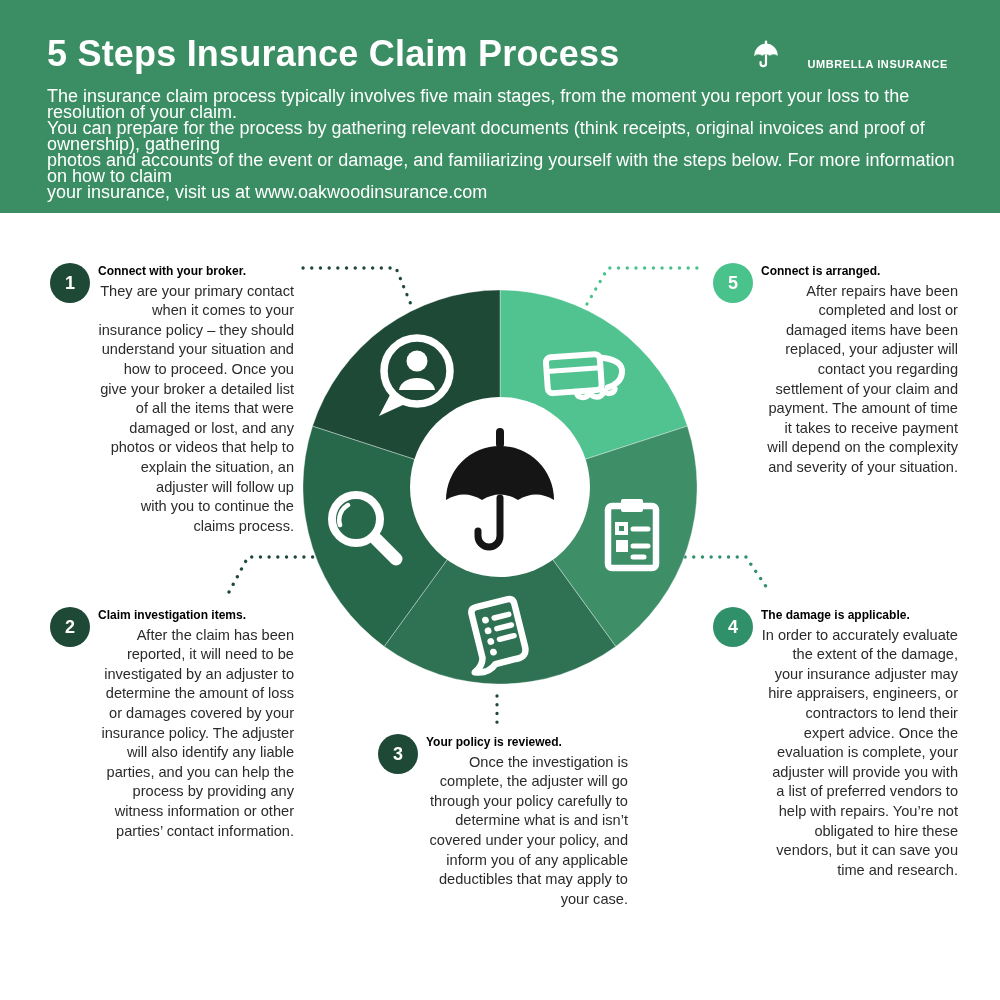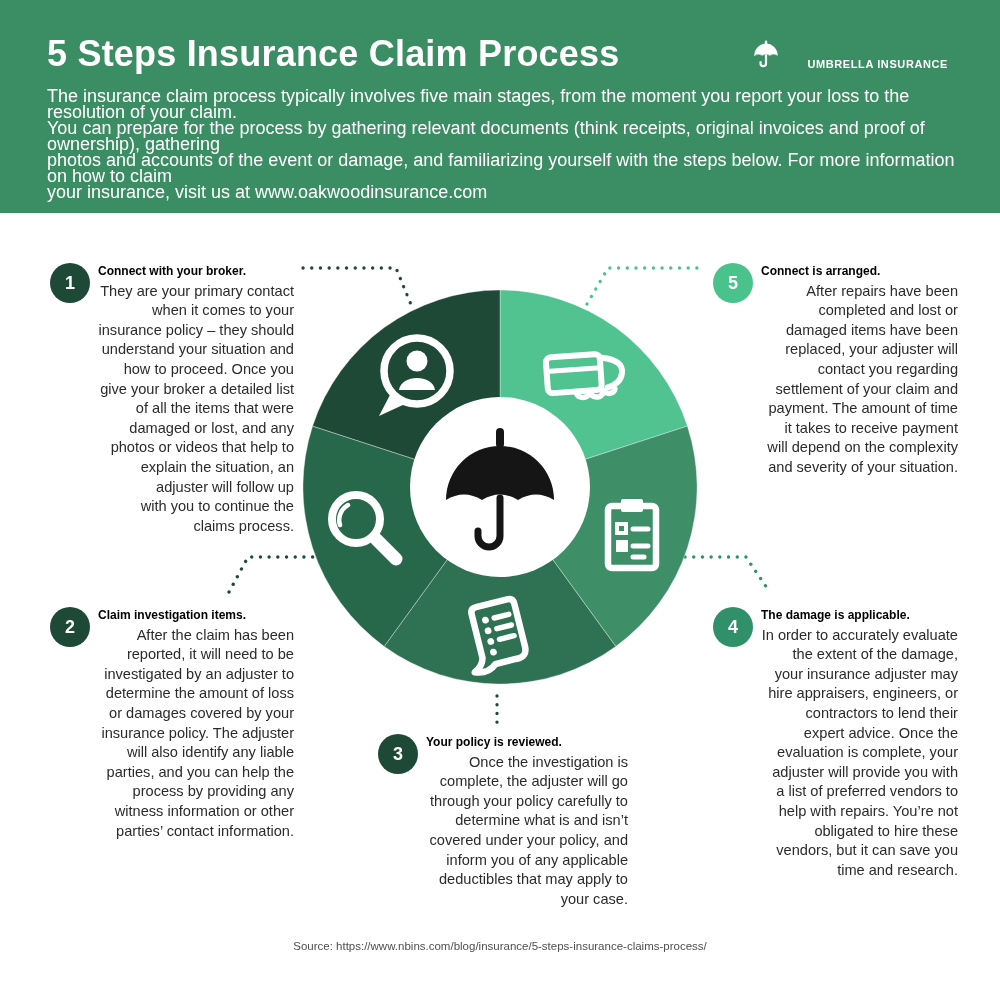--- a/index.html
+++ b/index.html
@@ -175,15 +175,14 @@
   </div>
 
   <div class="step" id="step5">
     <div class="badge" style="background: rgb(74, 194, 139);">
         <span>5</span>
       </div>
     <div class="step-title">Connect is arranged.</div>
     <div class="step-body">After repairs have been completed and lost or damaged items have been replaced, your adjuster will contact you regarding settlement of your claim and payment. The amount of time it takes to receive payment will depend on the complexity and severity of your situation.</div>
   </div>
 
-  <div class="source">Source: https://www.nbins.com/blog/insurance/5-steps-insurance-claims-process/</div>
 
 </div>
 
 </body></html>

